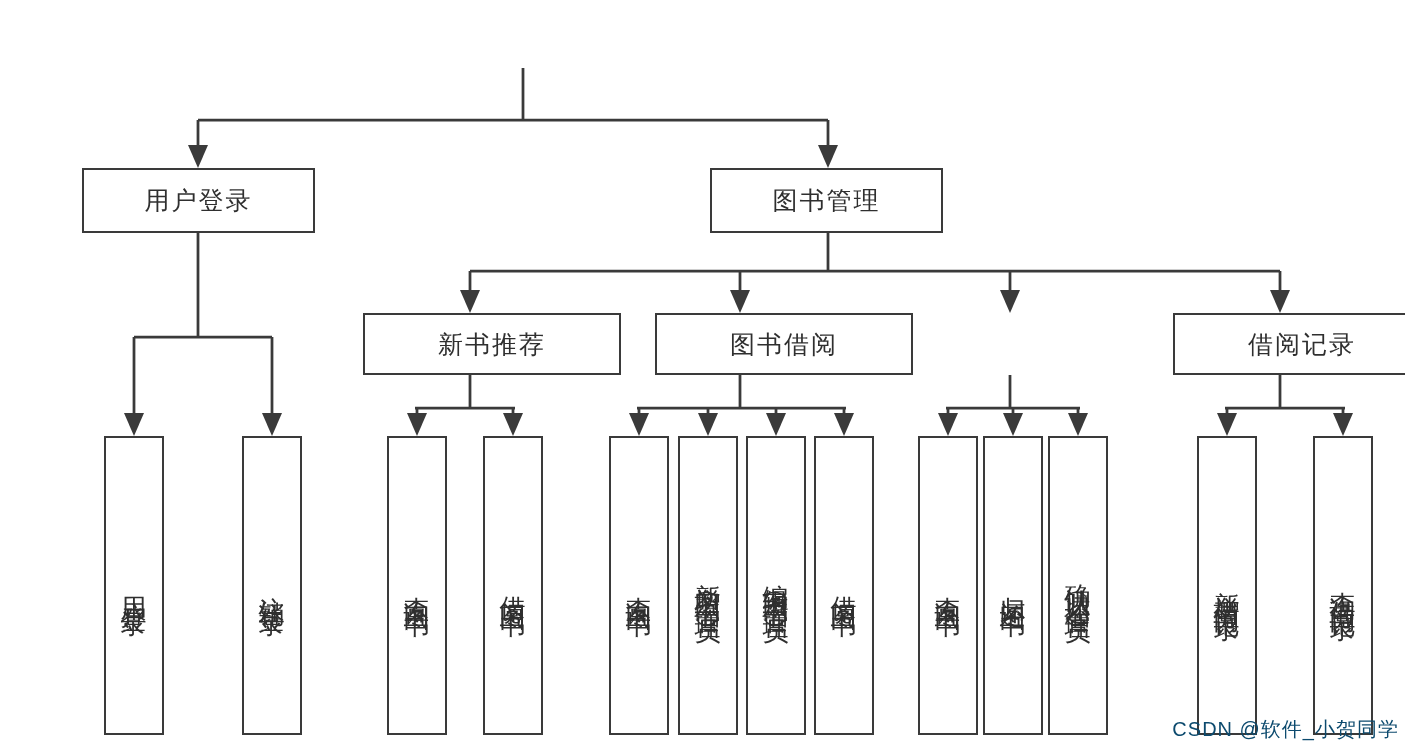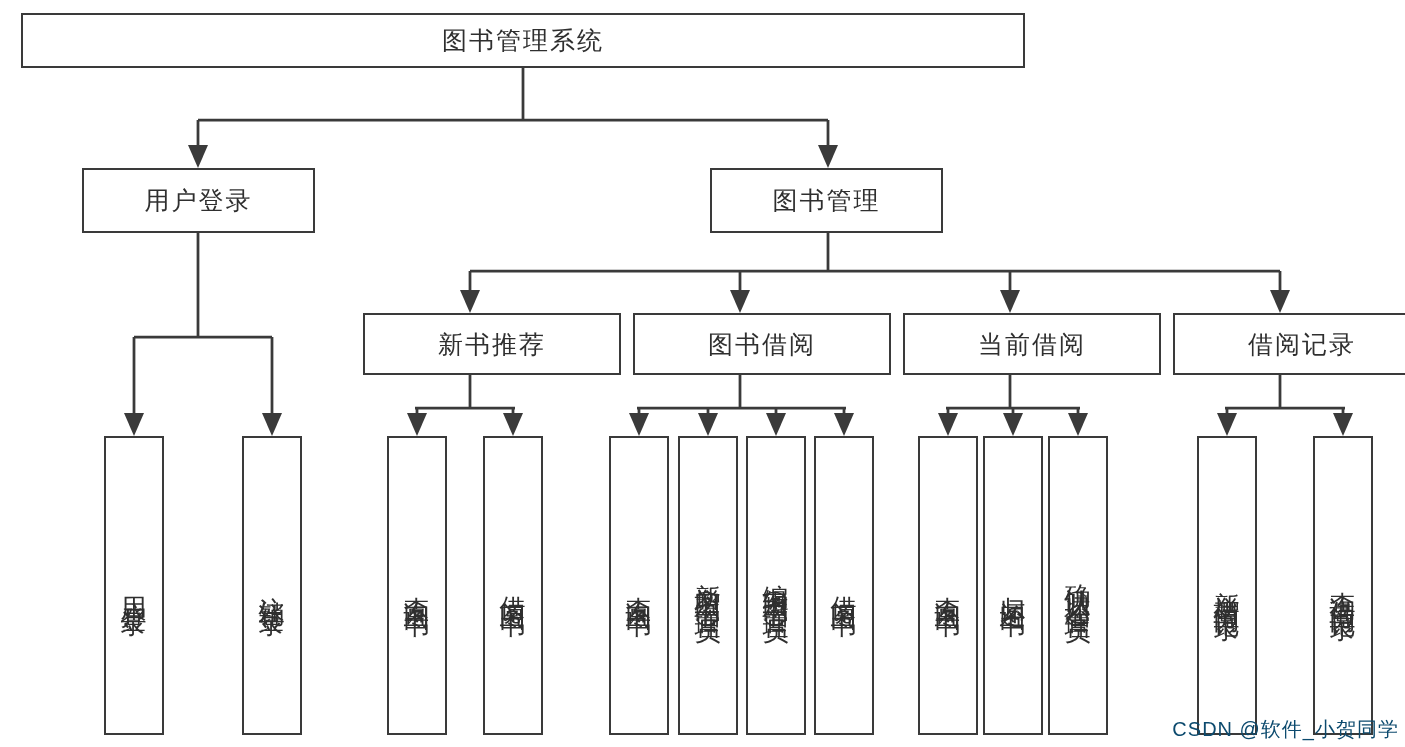--- a/index.html
+++ b/index.html
@@ -47,21 +47,21 @@
     white-space: nowrap;
   }
   
   .n-root   { left: 21px;  top: 13px;  width: 1004px; height: 55px; }
   
   .n-l2a    { left: 82px;  top: 168px; width: 233px;  height: 65px; }
   .n-l2b    { left: 710px; top: 168px; width: 233px;  height: 65px; }
   
   .n-l3     { top: 313px; width: 258px; height: 62px; }
   .n-l3a    { left: 363px; }
-  .n-l3b    { left: 633px; justify-content: center; }
+  .n-l3b    { left: 655px; justify-content: center; }
   .n-l3c    { left: 903px; }
   .n-l3d    { left: 1173px; justify-content: center; }
   
   .leaf     { top: 436px; width: 60px; height: 299px; }
   .n-a1 { left: 104px; }  .n-a2 { left: 242px; }
   .n-b1 { left: 387px; }  .n-b2 { left: 483px; }
   .n-c1 { left: 609px; }  .n-c2 { left: 678px; }
   .n-c3 { left: 746px; }  .n-c4 { left: 814px; }
   .n-d1 { left: 918px; }  .n-d2 { left: 983px; }
   .n-d3 { left: 1048px; }
@@ -111,39 +111,33 @@
       <polygon points="766,413 786,413 776,436"></polygon>
       <polygon points="834,413 854,413 844,436"></polygon>
       <polygon points="938,413 958,413 948,436"></polygon>
       <polygon points="1003,413 1023,413 1013,436"></polygon>
       <polygon points="1068,413 1088,413 1078,436"></polygon>
       <polygon points="1217,413 1237,413 1227,436"></polygon>
       <polygon points="1333,413 1353,413 1343,436"></polygon>
     </g>
   </svg>
 
-  <div class="box n-root">
-    <span class="h-label">图书管理系统</span>
-  </div>
 
   <div class="box n-l2a">
     <span class="h-label">用户登录</span>
   </div>
   <div class="box n-l2b">
     <span class="h-label">图书管理</span>
   </div>
 
   <div class="box n-l3 n-l3a">
     <span class="h-label">新书推荐</span>
   </div>
   <div class="box n-l3 n-l3b">
     <span class="h-label">图书借阅</span>
-  </div>
-  <div class="box n-l3 n-l3c">
-    <span class="h-label">当前借阅</span>
   </div>
   <div class="box n-l3 n-l3d">
     <span class="h-label">借阅记录</span>
   </div>
 
   <div class="box leaf n-a1">
     <span class="v-label">用户登录</span>
   </div>
   <div class="box leaf n-a2">
     <span class="v-label">注销登录</span>

